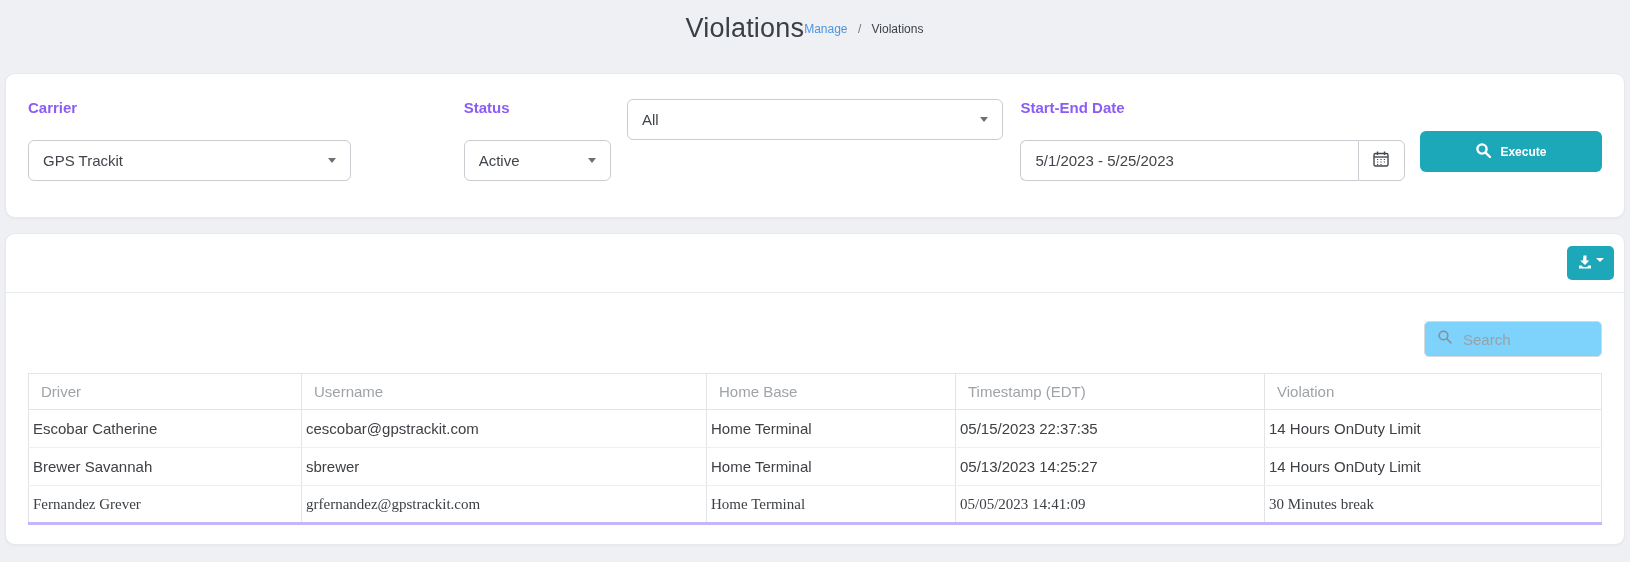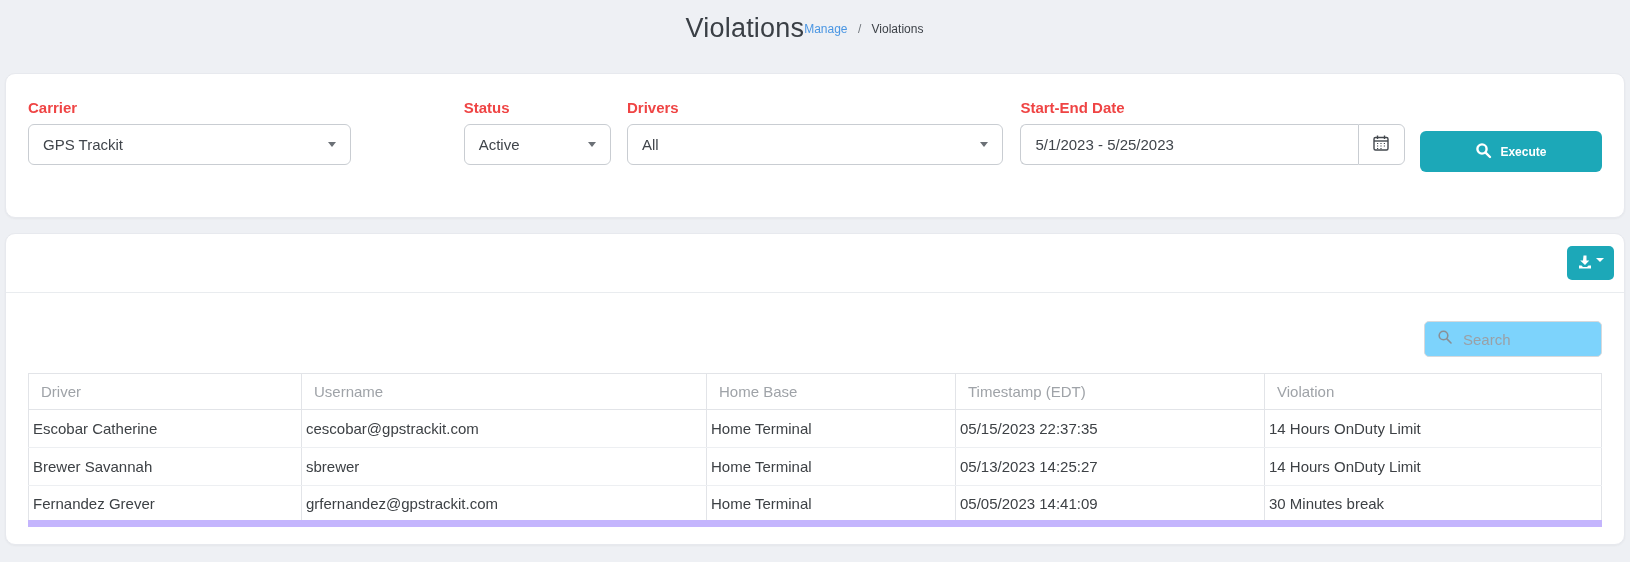--- a/index.html
+++ b/index.html
@@ -44,22 +44,22 @@
     margin-top: 16px;
     height: 145px;
     padding: 25px 22px 0 22px;
     display: flex;
     align-items: flex-start;
   }
   .filter-group { display: flex; flex-direction: column; }
   .filter-group label {
     font-size: 15px;
     font-weight: 700;
-    color: #ef4444;
-    margin-bottom: 8px;
+    color: #8b5cf6;
+    margin-bottom: 24px;
   }
   .fg-carrier { width: 324px; margin-right: 113px; }
   .fg-status  { width: 148px; margin-right: 16px; }
   .fg-drivers { width: 378px; margin-right: 17px; }
   .fg-date    { width: 386px; margin-right: 15px; }
 
   .select {
     height: 41px;
     border: 1px solid #c9cdd2;
     border-radius: 6px;
@@ -204,21 +204,21 @@
   }
   table.violations td {
     height: 38px;
     color: #3d4145;
     padding: 0 4px;
     border-left: 1px solid #e2e4e8;
     border-right: 1px solid #e2e4e8;
     border-bottom: 1px solid #edeff2;
     background: #fff;
   }
-  table.violations tr:last-child td { border-bottom: 7px solid #c4b5fd; }
+  table.violations tr:last-child td { border-bottom: 3px solid #c4b5fd; font-family: Liberation Serif, serif; }
 
   .icon { display: inline-block; flex: 0 0 auto; }
 </style>
 </head>
 <body>
 
 <div class="page">
 
   <header class="page-header">
     <h1 class="page-title">Violations</h1>
@@ -241,21 +241,20 @@
 
     <div class="filter-group fg-status">
       <label>Status</label>
       <div class="select">
         <span>Active</span>
         <span class="caret"></span>
       </div>
     </div>
 
     <div class="filter-group fg-drivers">
-      <label>Drivers</label>
       <div class="select">
         <span>All</span>
         <span class="caret"></span>
       </div>
     </div>
 
     <div class="filter-group fg-date">
       <label>Start-End Date</label>
       <div class="input-group">
         <input type="text" value="5/1/2023 - 5/25/2023" style="">

